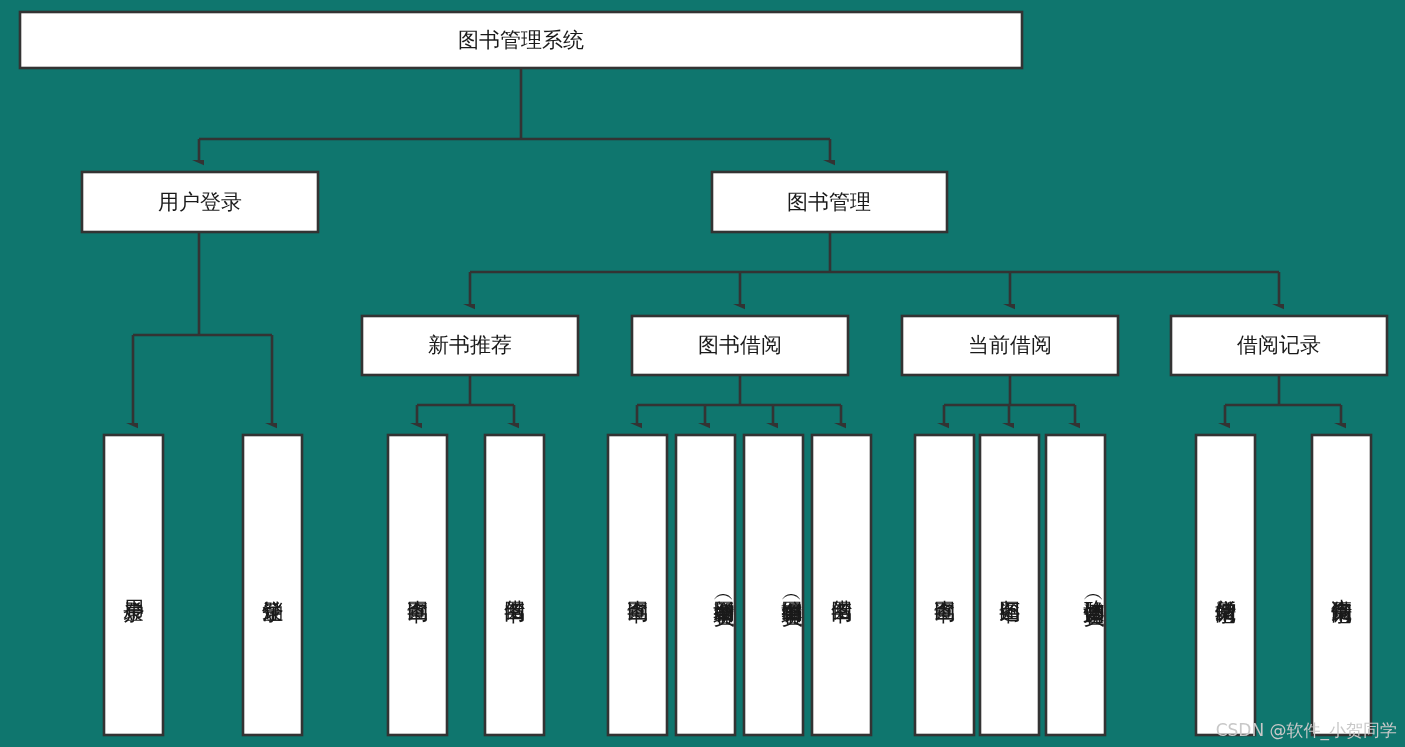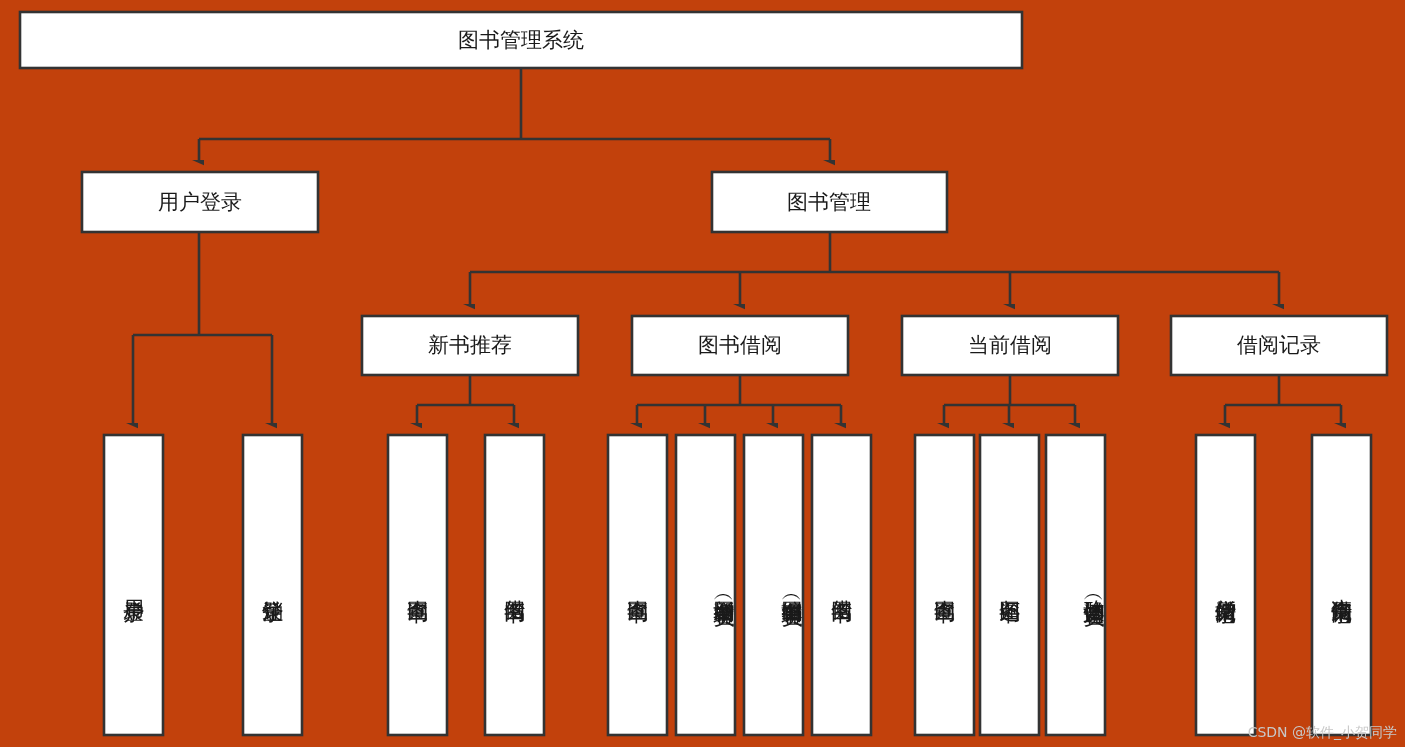--- a/index.html
+++ b/index.html
@@ -10,21 +10,21 @@
   body {
     width: 1405px;
     height: 747px;
     font-family: "DejaVu Sans", "Liberation Sans", sans-serif;
     overflow: hidden;
   }
   #diagram-root {
     position: relative;
     width: 1405px;
     height: 747px;
-    background: #c2410c;
+    background: #0f766e;
   }
   svg.diagram-canvas {
     position: absolute;
     top: 0;
     left: 0;
     width: 1405px;
     height: 747px;
     display: block;
   }
   .node-box {
@@ -62,21 +62,21 @@
     color: #1a1a1a;
     letter-spacing: 1px;
     white-space: nowrap;
     pointer-events: none;
   }
   .watermark {
     position: absolute;
     right: 8px;
     bottom: 5px;
     font-family: "DejaVu Sans", "Liberation Sans", sans-serif;
-    font-size: 14px;
+    font-size: 17px;
     color: #c8c8c8;
     white-space: nowrap;
     pointer-events: none;
   }
 </style>
 </head>
 <body>
 
 <div id="diagram-root">
 

